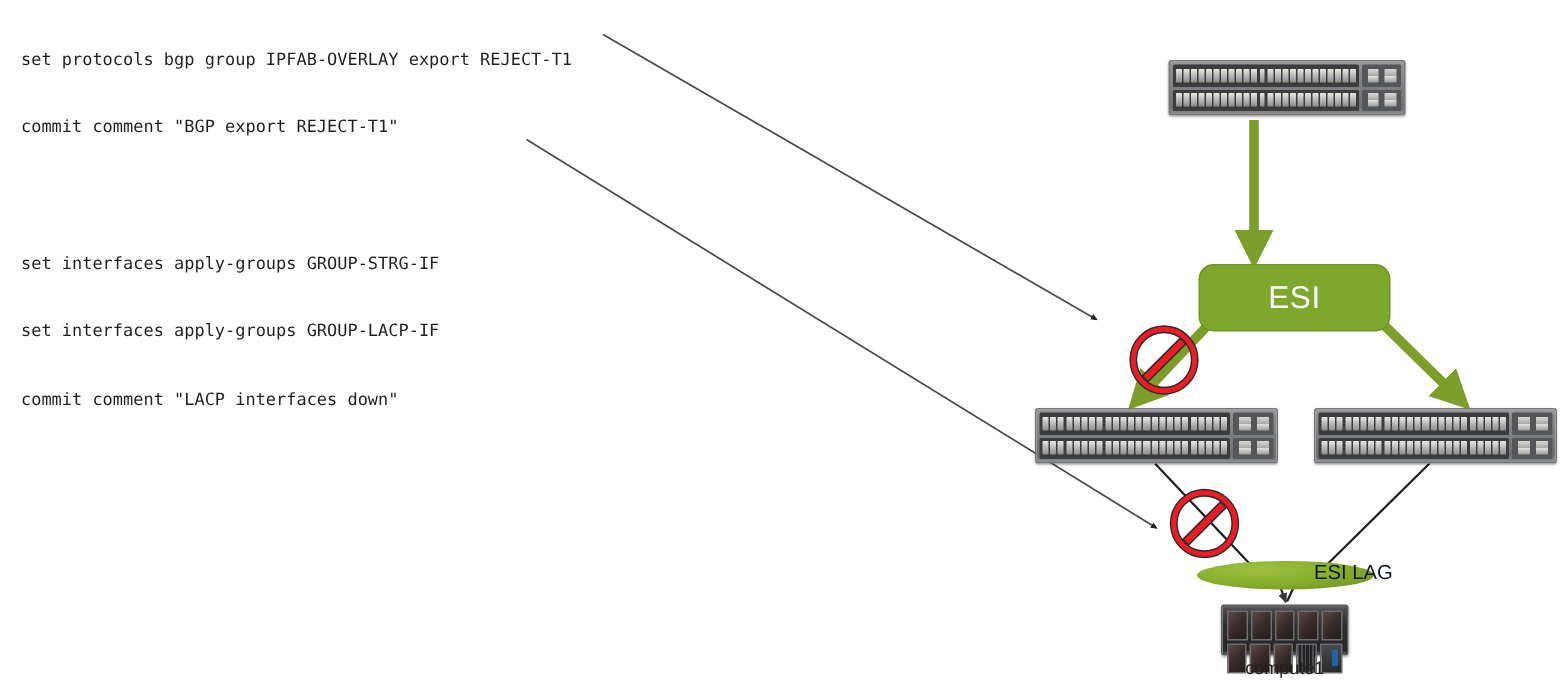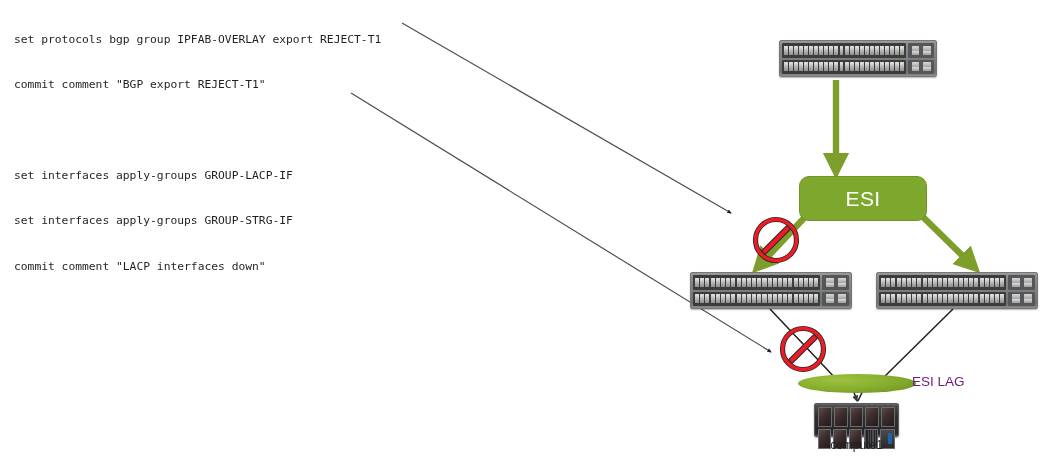--- a/index.html
+++ b/index.html
@@ -206,45 +206,45 @@
     left: 798px;
     top: 374px;
     width: 118px;
     height: 19px;
     background: radial-gradient(ellipse at 35% 30%, #9ec23f 0%, #84ab2c 55%, #6d8f22 100%);
     border-radius: 50%;
     z-index: 4;
   }
   #lag-label {
     position: absolute;
-    left: 912px;
+    left: 876px;
     top: 374px;
     font-size: 13.5px;
-    color: #701a75;
+    color: #0f172a;
     white-space: nowrap;
     z-index: 7;
   }
 
   
   .prohibit {
     position: absolute;
     z-index: 9;
   }
 </style>
 </head>
 <body>
 
 <div id="canvas">
 
   <div id="cli-block">
     <span class="cli-line">set protocols bgp group IPFAB-OVERLAY export REJECT-T1</span>
     <span class="cli-line">commit comment "BGP export REJECT-T1"</span>
     <span class="cli-gap"></span>
+    <span class="cli-line">set interfaces apply-groups GROUP-STRG-IF</span>
     <span class="cli-line">set interfaces apply-groups GROUP-LACP-IF</span>
-    <span class="cli-line">set interfaces apply-groups GROUP-STRG-IF</span>
     <span class="cli-line">commit comment "LACP interfaces down"</span>
   </div>
 
   <svg id="wires" viewBox="0 0 1045 464">
     <defs>
       <marker id="mk-green" viewBox="0 0 10 10" refX="7.2" refY="5" markerWidth="4.1" markerHeight="4.1" orient="auto-start-reverse">
         <path d="M 0 0 L 10 5 L 0 10 z" fill="#7d9e2b"></path>
       </marker>
       <marker id="mk-black" viewBox="0 0 10 10" refX="8" refY="5" markerWidth="4.6" markerHeight="4.6" orient="auto-start-reverse">
         <path d="M 0 0.6 L 10 5 L 0 9.4 z" fill="#3a3a3c"></path>

